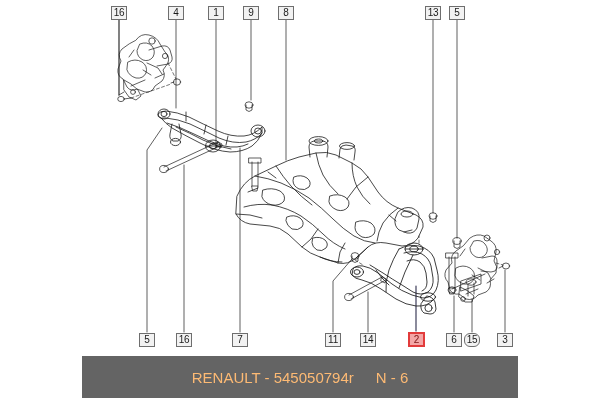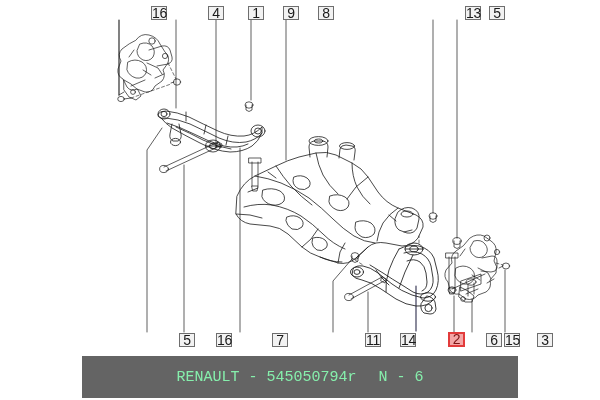--- a/index.html
+++ b/index.html
@@ -27,27 +27,26 @@
     height: 400px;
   }
   .callout {
     position: absolute;
     box-sizing: border-box;
     width: 16px;
     height: 14px;
     border: 1px solid #6e6e6e;
     background: #f2f2f2;
     color: #1a1a1a;
-    font-size: 14px;
+    font-size: 10px;
     line-height: 12px;
     text-align: center;
     font-family: "Liberation Sans", sans-serif;
     letter-spacing: -0.3px;
     z-index: 5;
-    margin-left: 40px;
   }
   .callout.highlight {
     border: 2px solid #e23b3b;
     background: #f4a6a6;
     color: #7a1414;
     width: 17px;
     height: 15px;
     line-height: 11px;
   }
   #footer-bar {
@@ -56,23 +55,23 @@
     top: 356px;
     width: 436px;
     height: 42px;
     background: #646464;
     display: flex;
     align-items: center;
     justify-content: center;
     gap: 22px;
   }
   #footer-bar .ftxt {
-    color: #86efac;
+    color: #fdba74;
     font-size: 15px;
-    font-family: Liberation Mono, monospace;
+    font-family: Liberation Sans, sans-serif;
     white-space: nowrap;
   }
 </style>
 </head>
 <body>
 
 <div id="stage">
 
   <svg id="diagram-svg" viewBox="0 0 600 400">
     <g stroke="#1a1a1a" fill="none" stroke-width="0.7" stroke-linejoin="round" stroke-linecap="round">
@@ -342,21 +341,21 @@
   <div class="callout" style="left:425px; top:6px;">13</div>
   <div class="callout" style="left:449px; top:6px;">5</div>
 
   <div class="callout" style="left:139px; top:333px;">5</div>
   <div class="callout" style="left:176px; top:333px;">16</div>
   <div class="callout" style="left:232px; top:333px;">7</div>
   <div class="callout" style="left:325px; top:333px;">11</div>
   <div class="callout" style="left:360px; top:333px;">14</div>
   <div class="callout highlight" style="left:408px; top:332px;">2</div>
   <div class="callout" style="left:446px; top:333px;">6</div>
-  <div class="callout" style="left:464px; top:333px;">15</div>
+  <div class="callout" style="left:464px; top:333px;border-radius:6px;">15</div>
   <div class="callout" style="left:497px; top:333px;">3</div>
 
   <div id="footer-bar">
     <span class="ftxt">RENAULT - 545050794r</span>
     <span class="ftxt">N - 6</span>
   </div>
 
 </div>
 
 </body></html>

